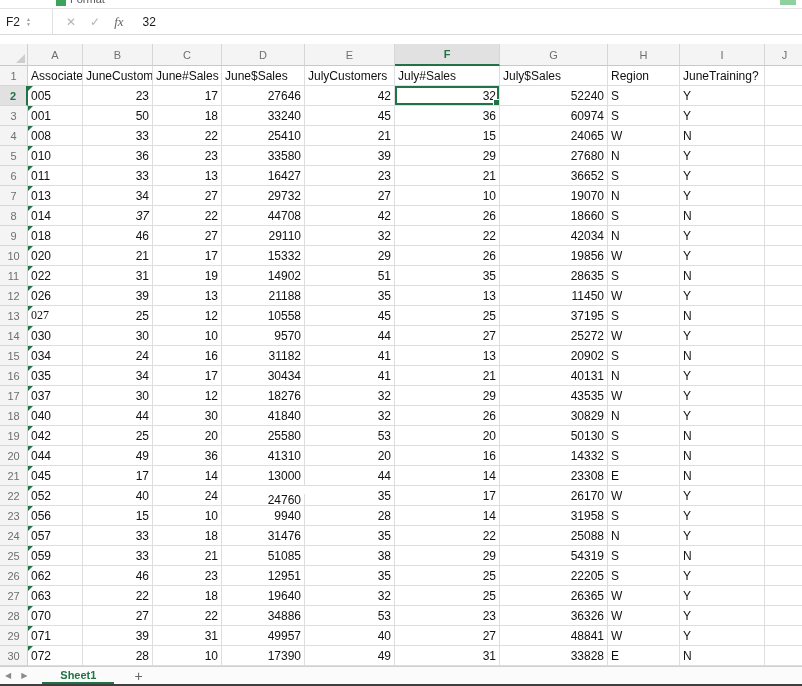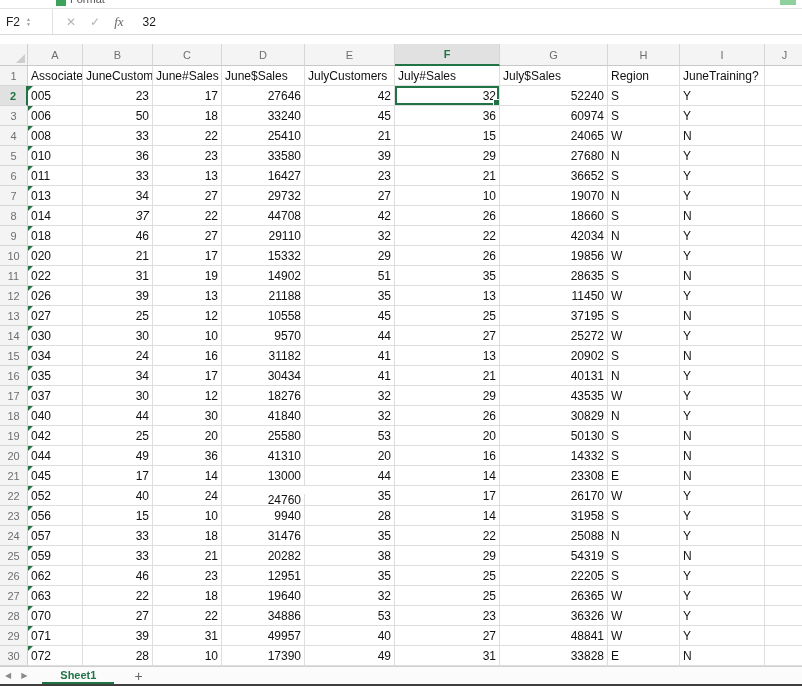--- a/index.html
+++ b/index.html
@@ -122,21 +122,21 @@
         <div class="cell al-right" style="width: 83px;">27646</div>
         <div class="cell al-right" style="width: 90px;">42</div>
         <div class="cell al-right sel-cell" style="width: 105px;">32</div>
         <div class="cell al-right" style="width: 108px;">52240</div>
         <div class="cell al-left" style="width: 72px;">S</div>
         <div class="cell al-left" style="width: 85px;">Y</div>
         <div class="cell al-left" style="width: 40px;"></div>
       </div>
       <div class="row">
         <div class="rowhead" style="width: 28px;">3</div>
-        <div class="cell al-left flag" style="width: 55px;">006</div>
+        <div class="cell al-left flag" style="width: 55px;">001</div>
         <div class="cell al-right" style="width: 70px;">50</div>
         <div class="cell al-right" style="width: 69px;">18</div>
         <div class="cell al-right" style="width: 83px;">33240</div>
         <div class="cell al-right" style="width: 90px;">45</div>
         <div class="cell al-right" style="width: 105px;">36</div>
         <div class="cell al-right" style="width: 108px;">60974</div>
         <div class="cell al-left" style="width: 72px;">S</div>
         <div class="cell al-left" style="width: 85px;">Y</div>
         <div class="cell al-left" style="width: 40px;"></div>
       </div>
@@ -252,21 +252,21 @@
         <div class="cell al-right" style="width: 83px;">21188</div>
         <div class="cell al-right" style="width: 90px;">35</div>
         <div class="cell al-right" style="width: 105px;">13</div>
         <div class="cell al-right" style="width: 108px;">11450</div>
         <div class="cell al-left" style="width: 72px;">W</div>
         <div class="cell al-left" style="width: 85px;">Y</div>
         <div class="cell al-left" style="width: 40px;"></div>
       </div>
       <div class="row">
         <div class="rowhead" style="width: 28px;">13</div>
-        <div class="cell al-left flag" style="width: 55px;">027</div>
+        <div class="cell al-left flag" style="width: 55px; font-family: Liberation Serif, serif;">027</div>
         <div class="cell al-right" style="width: 70px;">25</div>
         <div class="cell al-right" style="width: 69px;">12</div>
         <div class="cell al-right" style="width: 83px;">10558</div>
         <div class="cell al-right" style="width: 90px;">45</div>
         <div class="cell al-right" style="width: 105px;">25</div>
         <div class="cell al-right" style="width: 108px;">37195</div>
         <div class="cell al-left" style="width: 72px;">S</div>
         <div class="cell al-left" style="width: 85px;">N</div>
         <div class="cell al-left" style="width: 40px;"></div>
       </div>
@@ -411,21 +411,21 @@
         <div class="cell al-right" style="width: 108px;">25088</div>
         <div class="cell al-left" style="width: 72px;">N</div>
         <div class="cell al-left" style="width: 85px;">Y</div>
         <div class="cell al-left" style="width: 40px;"></div>
       </div>
       <div class="row">
         <div class="rowhead" style="width: 28px;">25</div>
         <div class="cell al-left flag" style="width: 55px;">059</div>
         <div class="cell al-right" style="width: 70px;">33</div>
         <div class="cell al-right" style="width: 69px;">21</div>
-        <div class="cell al-right" style="width: 83px;">20282</div>
+        <div class="cell al-right" style="width: 83px;">51085</div>
         <div class="cell al-right" style="width: 90px;">38</div>
         <div class="cell al-right" style="width: 105px;">29</div>
         <div class="cell al-right" style="width: 108px;">54319</div>
         <div class="cell al-left" style="width: 72px;">S</div>
         <div class="cell al-left" style="width: 85px;">N</div>
         <div class="cell al-left" style="width: 40px;"></div>
       </div>
       <div class="row">
         <div class="rowhead" style="width: 28px;">26</div>
         <div class="cell al-left flag" style="width: 55px;">062</div>

